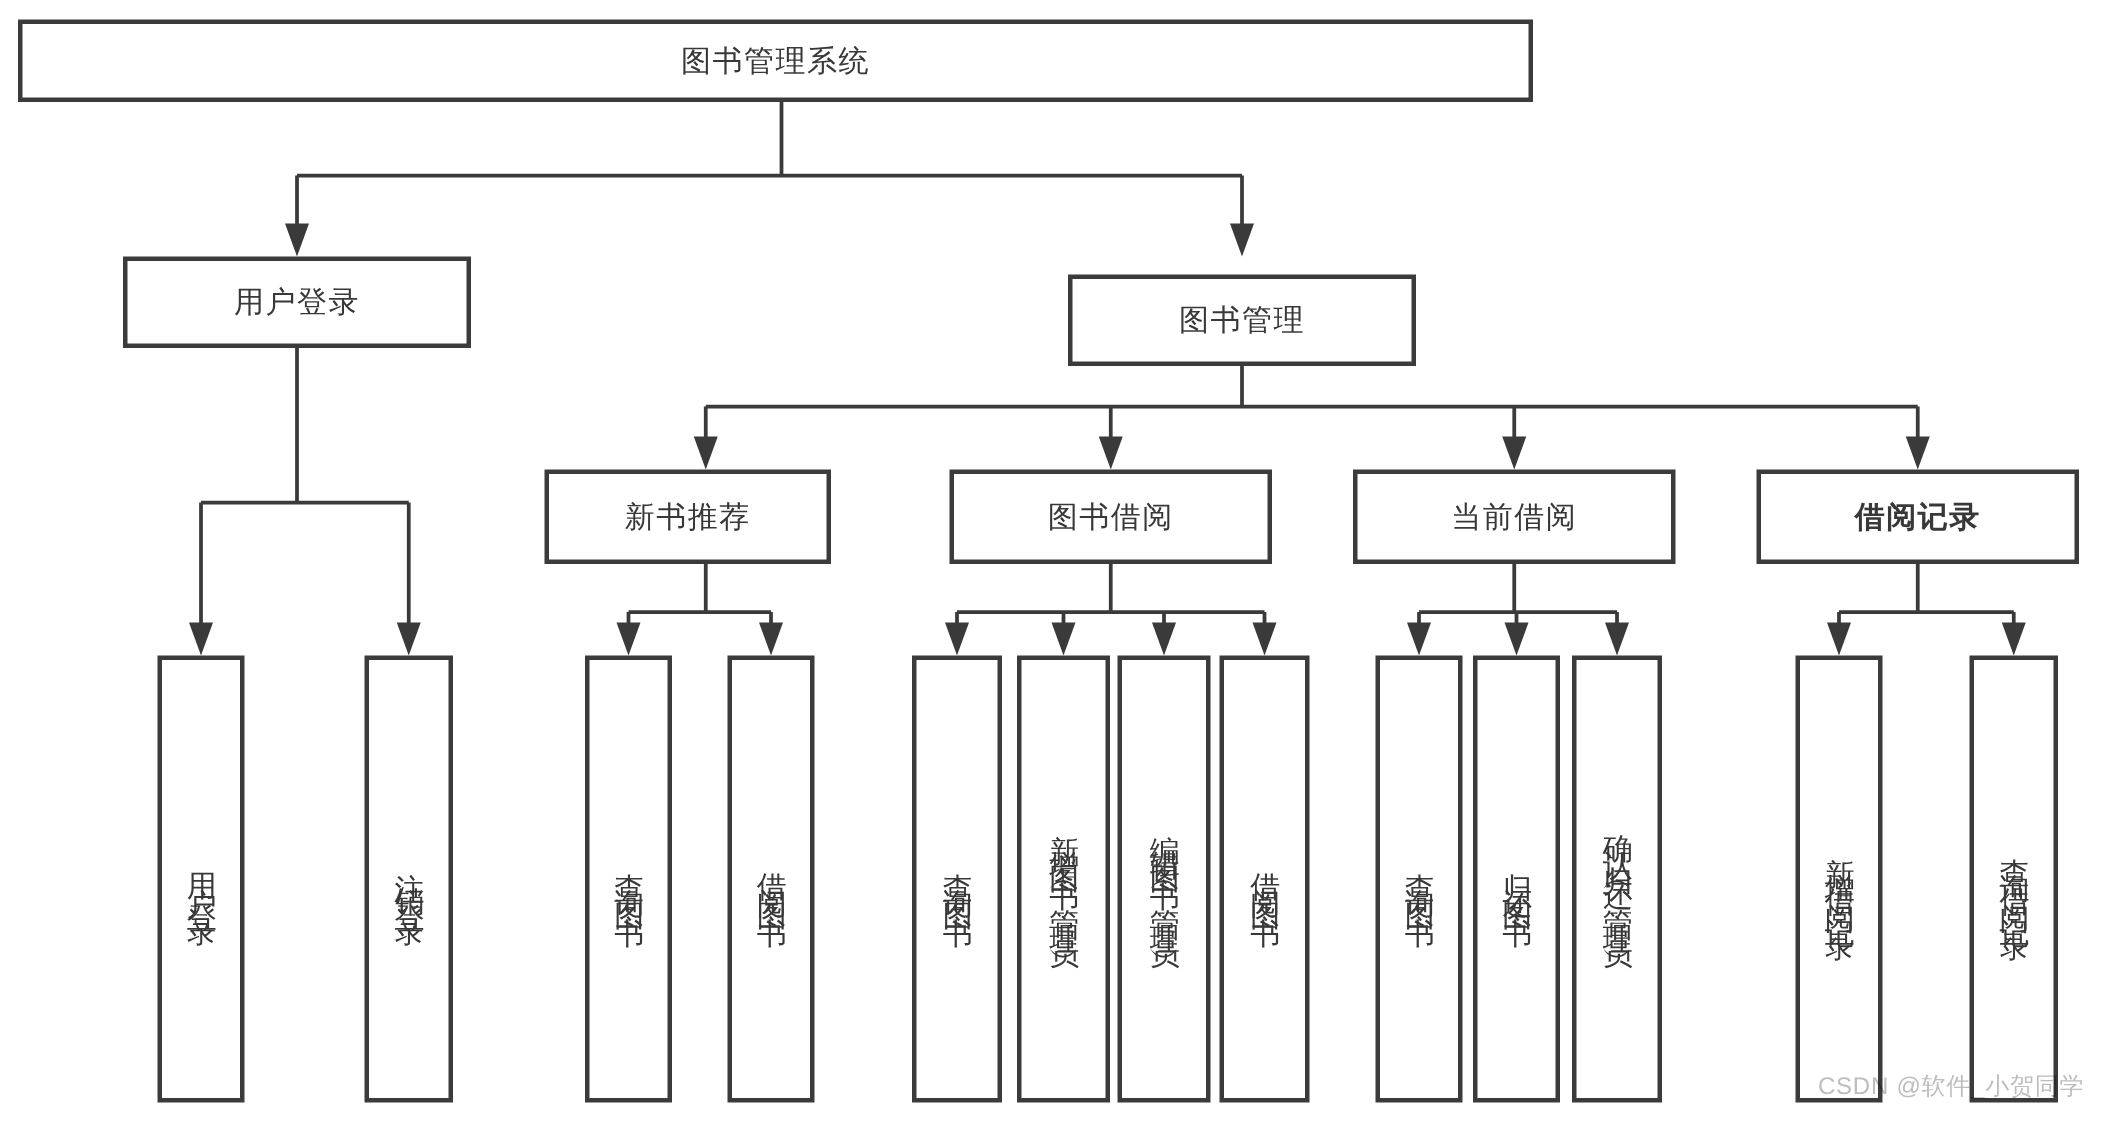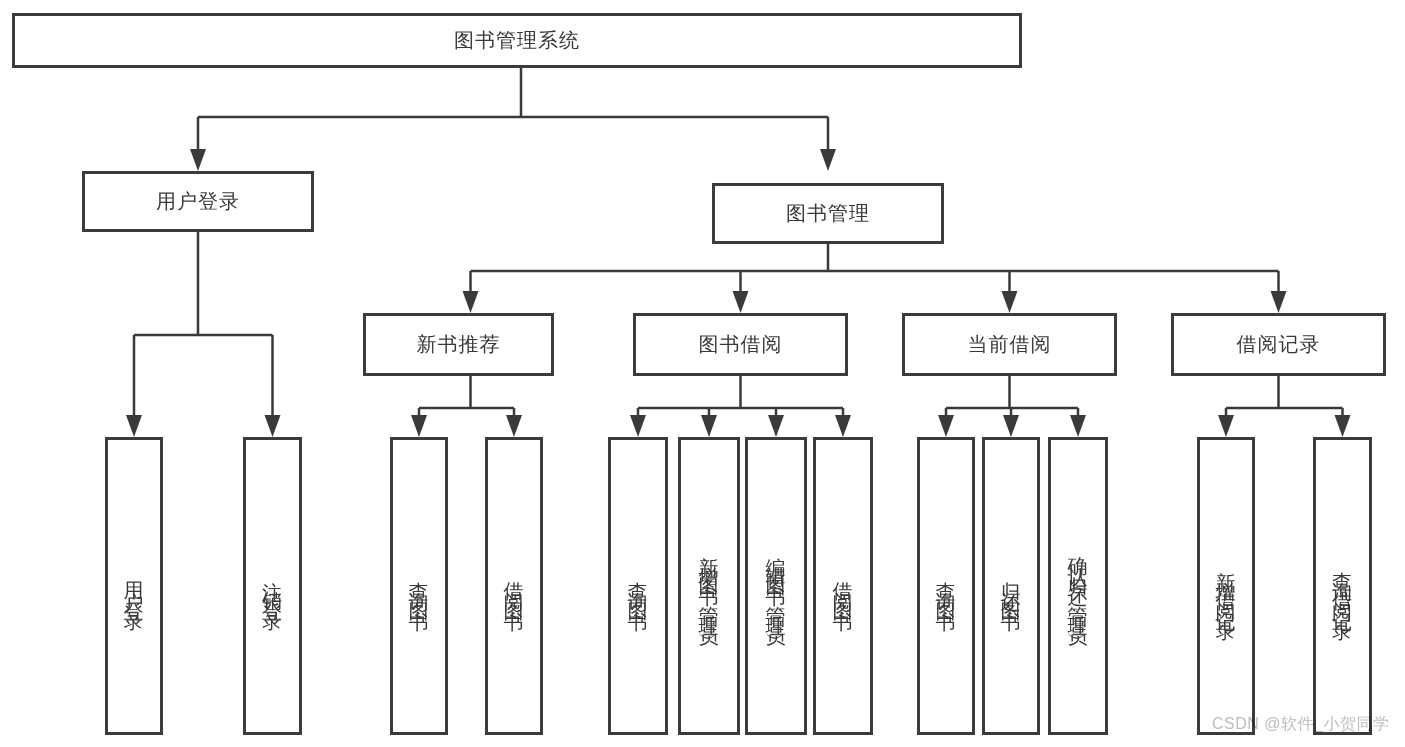--- a/index.html
+++ b/index.html
@@ -115,21 +115,21 @@
 
   <div class="box" style="left:363px; top:313px; width:191px; height:63px;">
     <span class="hlabel">新书推荐</span>
   </div>
   <div class="box" style="left:902px; top:313px; width:215px; height:63px;">
     <span class="hlabel">当前借阅</span>
   </div>
   <div class="box" style="left:633px; top:313px; width:215px; height:63px;">
     <span class="hlabel">图书借阅</span>
   </div>
-  <div class="box" style="left:1171px; top:313px; width:215px; height:63px;">
+  <div class="box" style="left:1171px; top:313px; width:215px; height:63px;font-weight:bold;">
     <span class="hlabel">借阅记录</span>
   </div>
 
   <div class="box" style="left:105px; top:437px; width:58px; height:298px;">
     <span class="vlabel">用户登录</span>
   </div>
   <div class="box" style="left:243px; top:437px; width:59px; height:298px;">
     <span class="vlabel">注销登录</span>
   </div>
 

